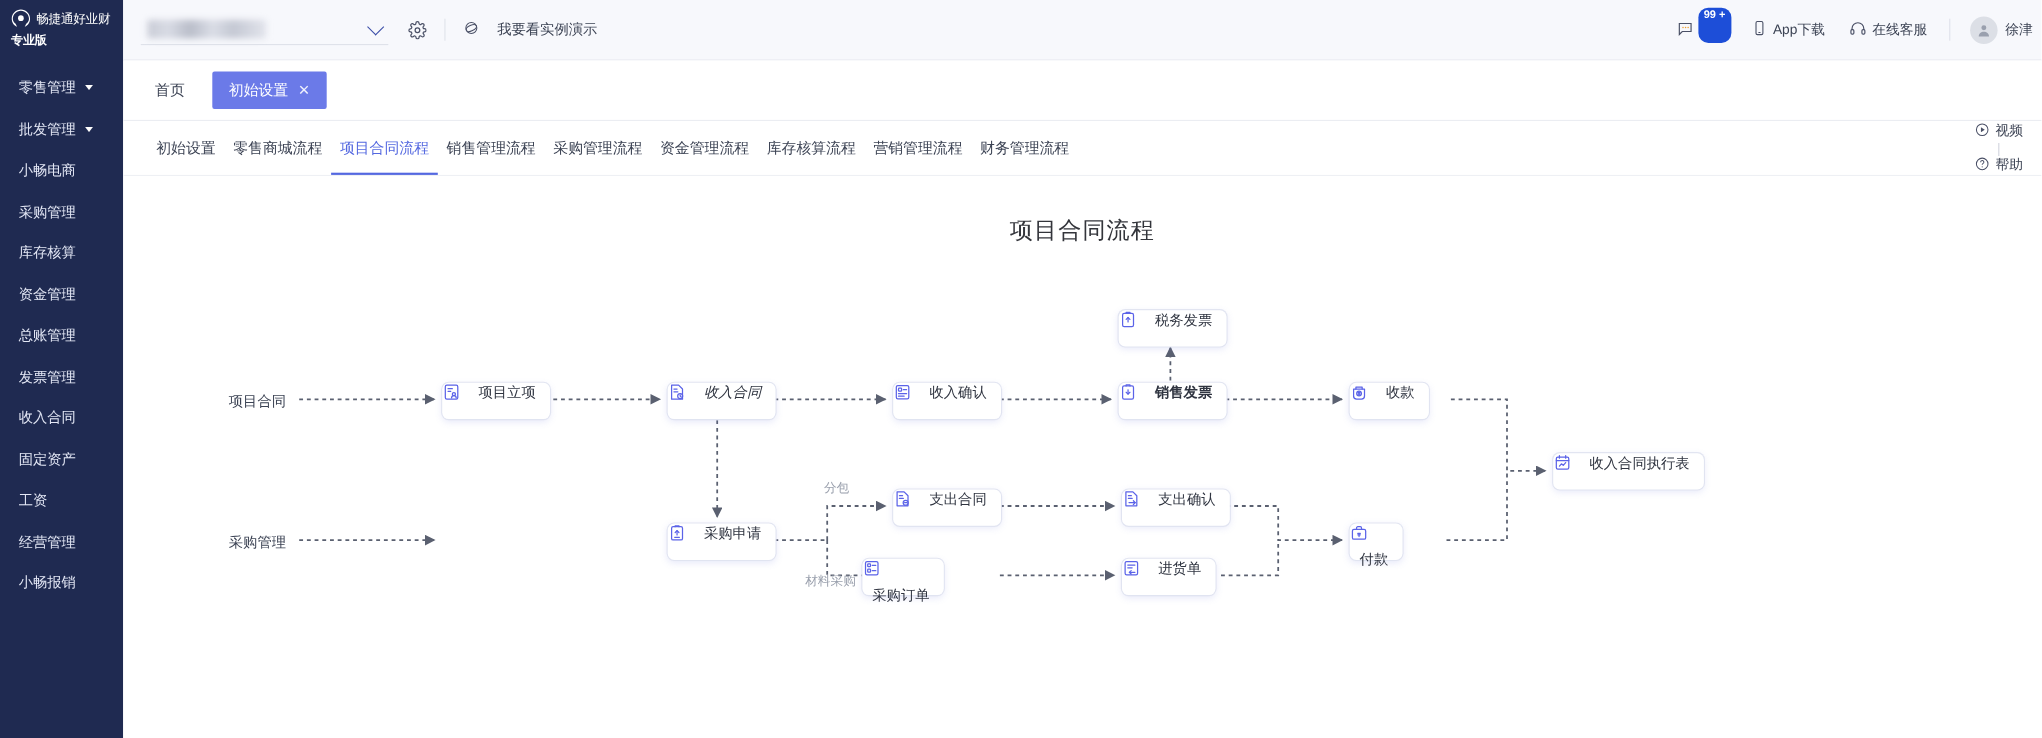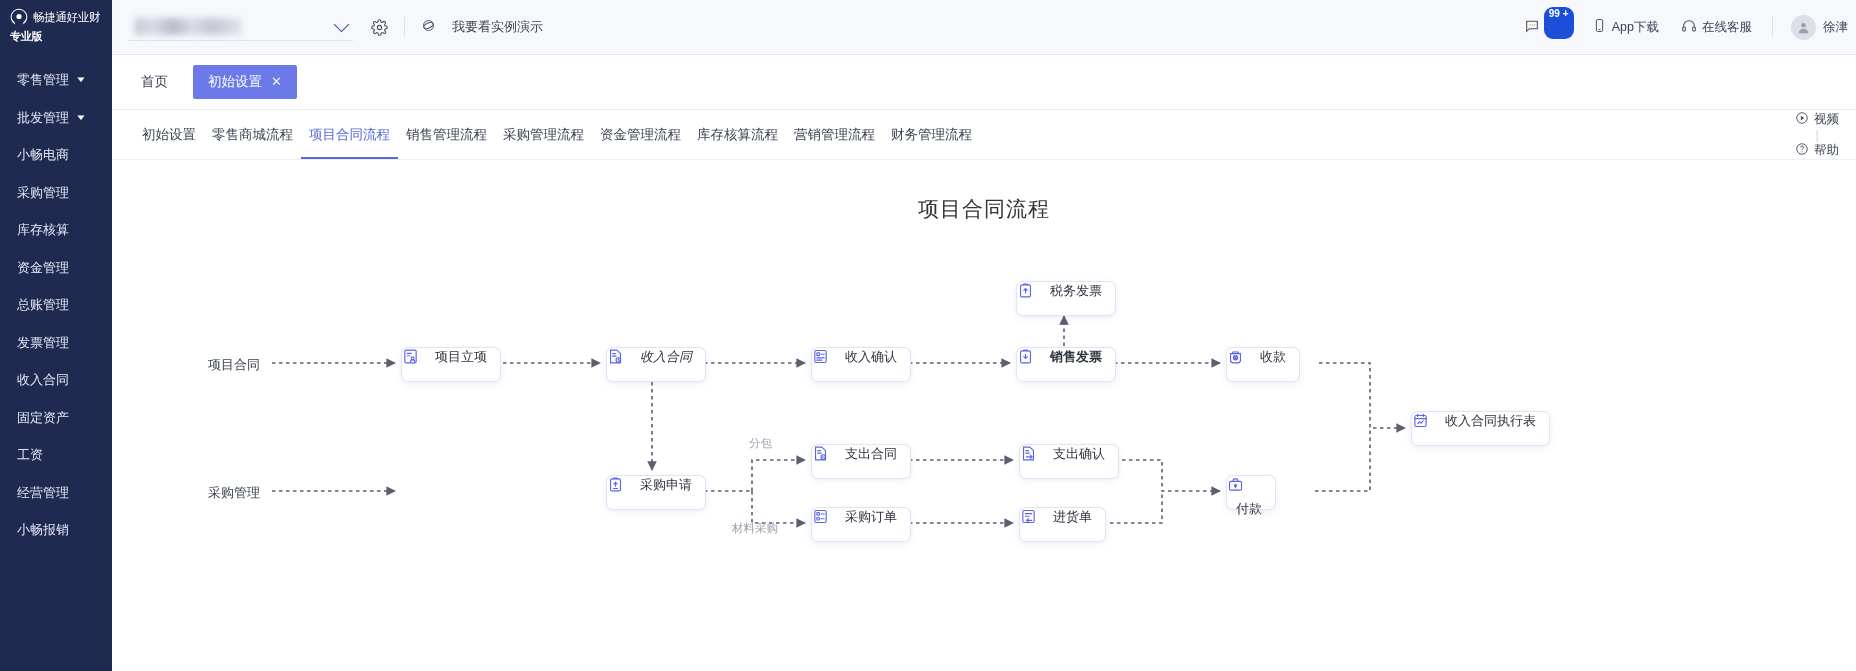--- a/index.html
+++ b/index.html
@@ -505,21 +505,21 @@
               <svg width="17" height="17" viewBox="0 0 24 24" fill="none" stroke="#5b63e8" stroke-width="1.6" stroke-linecap="round" stroke-linejoin="round">
                 <path d="M5 3h9l5 5v13H5z"></path>
                 <line x1="8.2" y1="8" x2="12" y2="8"></line>
                 <line x1="8.2" y1="11.5" x2="13" y2="11.5"></line>
                 <path d="M9 16.8h8"></path>
                 <path d="M14.6 14.4l2.4 2.4-2.4 2.4"></path>
               </svg>
             </span>
             <span class="lbl">支出确认</span>
           </div>
-          <div class="node" style="left: 700px; top: 348px;">
+          <div class="node" style="left: 672px; top: 348px; flex-direction: column;">
             <span class="ico">
               <svg width="17" height="17" viewBox="0 0 24 24" fill="none" stroke="#5b63e8" stroke-width="1.6" stroke-linecap="round" stroke-linejoin="round">
                 <rect x="4" y="3.5" width="16" height="17" rx="2"></rect>
                 <rect x="6.8" y="6.6" width="3.6" height="3.6" rx=".8"></rect>
                 <rect x="6.8" y="13.4" width="3.6" height="3.6" rx=".8"></rect>
                 <line x1="12.6" y1="8.4" x2="17.2" y2="8.4"></line>
                 <line x1="12.6" y1="15.2" x2="17.2" y2="15.2"></line>
               </svg>
             </span>
             <span class="lbl">采购订单</span>

